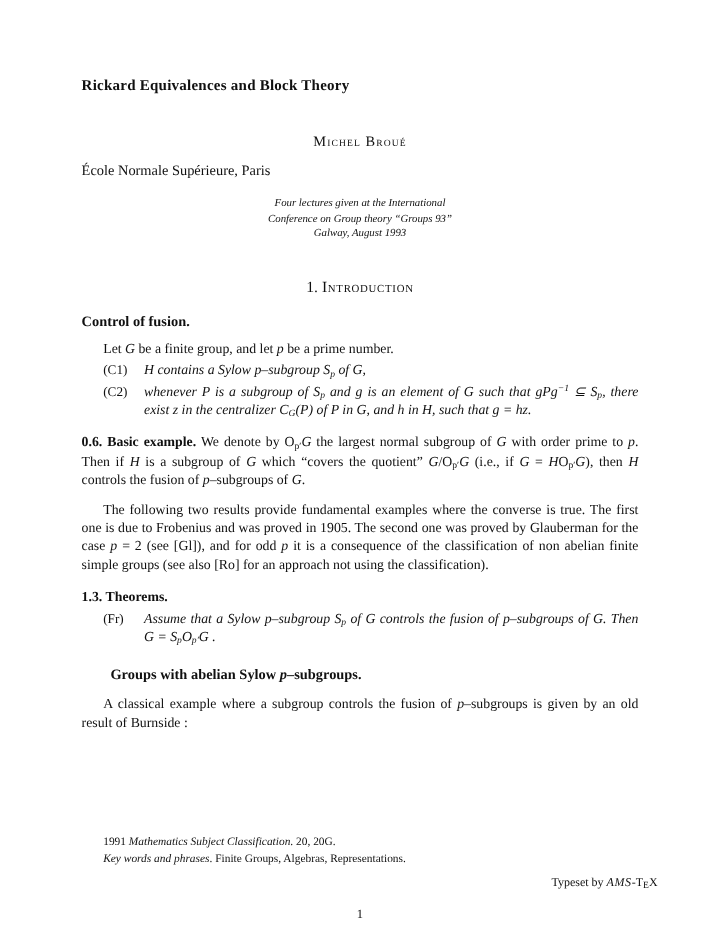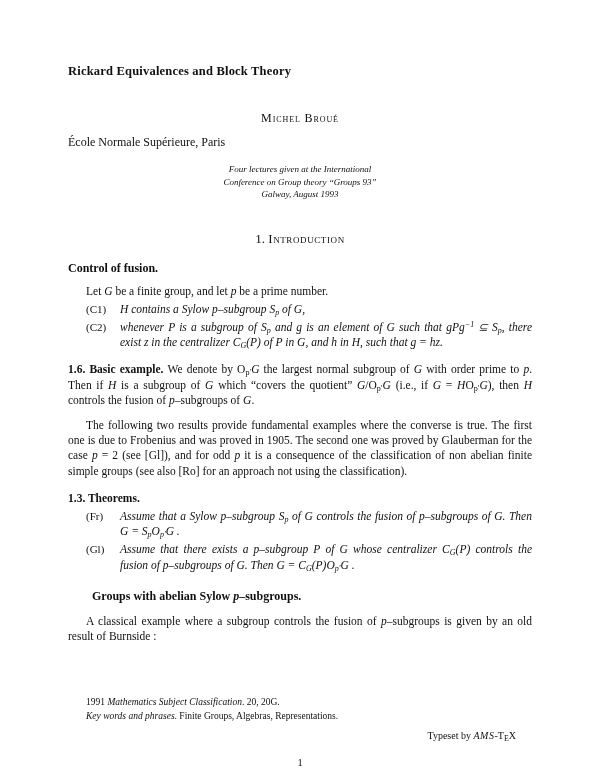--- a/index.html
+++ b/index.html
@@ -31,21 +31,21 @@
   .mt16 { margin-top: 16px; margin-left: 24px; }
 
   .li { display: flex; margin-top: 3px; }
   .li .lab { flex: 0 0 34px; margin-left: 18px; font-size: 11px; line-height: 15.2px; }
   .li .txt { flex: 1; font-size: 11.5px; line-height: 15.2px; font-style: italic; text-align: justify; }
 
   sub { font-size: 8px; line-height: 0; vertical-align: -2px; }
   sup { font-size: 8px; line-height: 0; vertical-align: 4px; }
 
   .fnote   { position: absolute; left: 86px; width: 446px; top: 696px; font-size: 9.5px; line-height: 13.5px; }
-  .typeset { position: absolute; right: 84px; top: 730px; font-size: 10px; }
+  .typeset { position: absolute; right: 52px; top: 730px; font-size: 10px; }
   .ams     { font-style: italic; letter-spacing: .5px; }
   .lowE    { font-size: 8px; vertical-align: -2px; }
   .pageno  { position: absolute; left: 0; width: 600px; top: 757px; text-align: center; font-size: 10.5px; }
 </style>
 </head>
 <body>
 
 <div class="content">
 
   <div class="title">Rickard Equivalences and Block Theory</div>
@@ -72,33 +72,29 @@
 
   <div class="li">
     <span class="lab">(C1)</span>
     <span class="txt">H contains a Sylow p–subgroup S<sub>p</sub> of G,</span>
   </div>
   <div class="li">
     <span class="lab">(C2)</span>
     <span class="txt">whenever P is a subgroup of S<sub>p</sub> and g is an element of G such that gPg<sup>−1</sup> ⊆ S<sub>p</sub>, there exist z in the centralizer C<sub>G</sub>(P) of P in G, and h in H, such that g = hz.</span>
   </div>
 
-  <p class="par mt12"><b>1.6. Basic example.</b> <span>We denote by O<sub>p′</sub><i>G</i> the largest normal subgroup of <i>G</i> with order prime to <i>p</i>. Then if <i>H</i> is a subgroup of <i>G</i> which “covers the quotient” <i>G</i>/O<sub>p′</sub><i>G</i> (i.e., if <i>G</i> = <i>H</i>O<sub>p′</sub><i>G</i>), then <i>H</i> controls the fusion of <i>p</i>–subgroups of <i>G</i>.</span></p>
+  <p class="par mt12"><b>0.6. Basic example.</b> <span>We denote by O<sub>p′</sub><i>G</i> the largest normal subgroup of <i>G</i> with order prime to <i>p</i>. Then if <i>H</i> is a subgroup of <i>G</i> which “covers the quotient” <i>G</i>/O<sub>p′</sub><i>G</i> (i.e., if <i>G</i> = <i>H</i>O<sub>p′</sub><i>G</i>), then <i>H</i> controls the fusion of <i>p</i>–subgroups of <i>G</i>.</span></p>
 
   <p class="par indent mt10">The following two results provide fundamental examples where the converse is true. The first one is due to Frobenius and was proved in 1905. The second one was proved by Glauberman for the case <i>p</i> = 2 (see [Gl]), and for odd <i>p</i> it is a consequence of the classification of non abelian finite simple groups (see also [Ro] for an approach not using the classification).</p>
 
   <p class="par mt12"><b>1.3. Theorems.</b></p>
 
   <div class="li">
     <span class="lab">(Fr)</span>
     <span class="txt">Assume that a Sylow p–subgroup S<sub>p</sub> of G controls the fusion of p–subgroups of G. Then G = S<sub>p</sub>O<sub>p′</sub>G .</span>
-  </div>
-  <div class="li">
-    <span class="lab">(Gl)</span>
-    <span class="txt">Assume that there exists a p–subgroup P of G whose centralizer C<sub>G</sub>(P) controls the fusion of p–subgroups of G. Then G = C<sub>G</sub>(P)O<sub>p′</sub>G .</span>
   </div>
 
   <div class="subhead mt16">Groups with abelian Sylow <i>p</i>–subgroups.</div>
 
   <p class="par indent mt10">A classical example where a subgroup controls the fusion of <i>p</i>–subgroups is given by an old result of Burnside :</p>
 
 </div>
 
 <div class="fnote">
   <div>1991 <i>Mathematics Subject Classification</i>. 20, 20G.</div>

